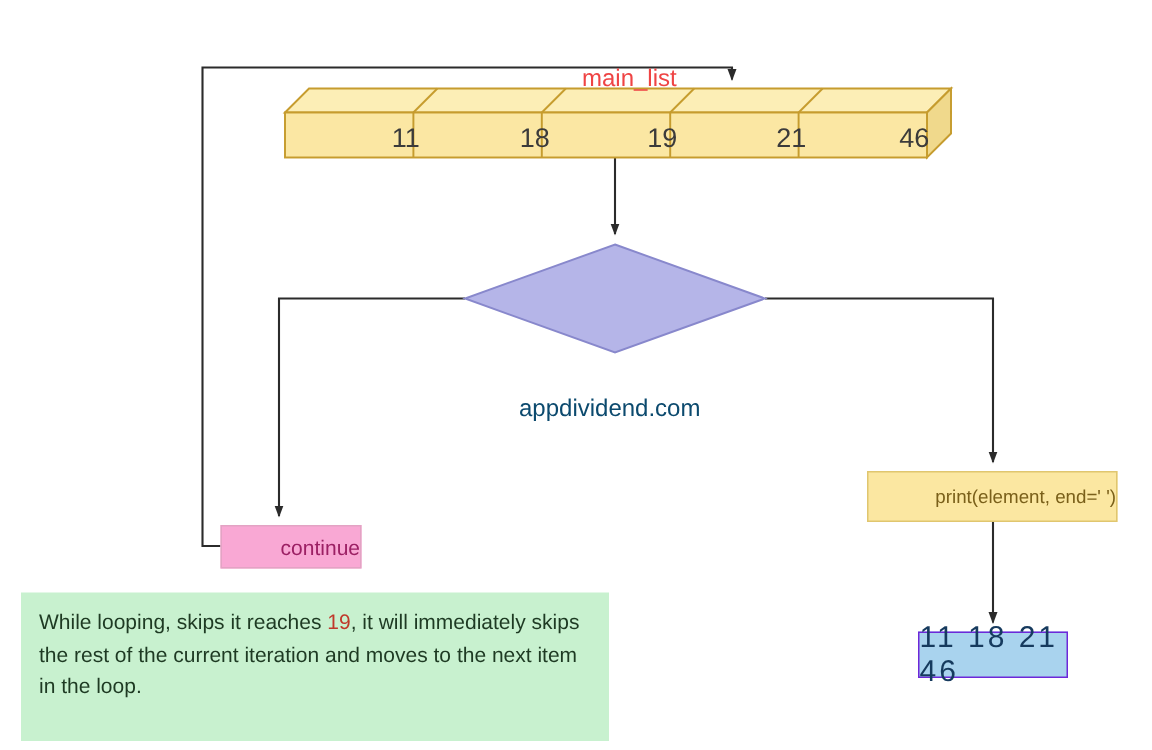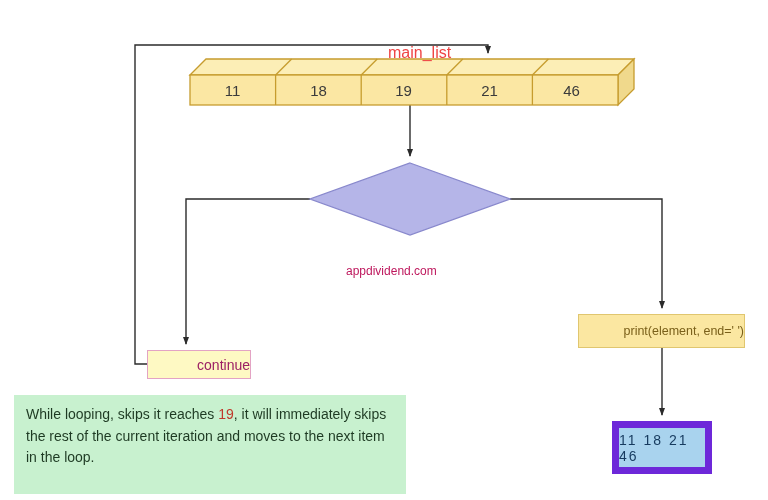--- a/index.html
+++ b/index.html
@@ -12,51 +12,51 @@
   }
   .layer-svg { position:absolute; left:0; top:0; width:768px; height:500px; }
   .abs { position:absolute; }
 
   .title-label {
     left:388px; top:20px; width:120px;
     font-size:16px; color:#ef4444; text-align:left;margin-top:24px;
   }
   .cell-val {
     top:82px; width:85px; text-align:center;
-    font-size:15px; color:#3b3b3b;
+    font-size:18px; color:#3b3b3b;padding-left:38px;
   }
   .cell-0 { left:190px; } .cell-1 { left:276px; } .cell-2 { left:361px; }
   .cell-3 { left:447px; } .cell-4 { left:510px;margin-left:19px; }
 
   .decision-label {
     left:310px; top:191px; width:200px; text-align:center;
     font-size:13px; font-weight:bold; color:#22229a;
   }
 
   .watermark {
     left:346px; top:264px; width:140px;
-    font-size:12px; color:#be185d;
+    font-size:16px; color:#0c4a6e;
   }
 
   .box { box-sizing:border-box; display:flex; align-items:center; justify-content:flex-end; }
 
   .continue-box {
-    left:147px; top:350px; width:104px; height:29px;
-    background:#fef9c3; border:1px solid #e3a3c4;
+    left:147px; top:350px; width:94px; height:29px;
+    background:#f9a8d4; border:1px solid #e3a3c4;
     font-size:14px; color:#9c2064;
   }
   .print-box {
     left:578px; top:314px; width:167px; height:34px;
     background:#fbe7a1; border:1px solid #e0c66f;
     font-size:12.5px; color:#7a601a;
   }
   .output-box {
-    left:612px; top:421px; width:100px; height:53px;
-    background:#a9d3ee; border:7px solid #6d28d9;
-    font-size:14px; color:#163a5e; letter-spacing:2px;
+    left:612px; top:421px; width:100px; height:31px;
+    background:#a9d3ee; border:1px solid #6d28d9;
+    font-size:20px; color:#163a5e; letter-spacing:2px;
   }
   .note-box {
     left:14px; top:395px; width:368px; height:81px;
     background:#c8f1cf;
     padding:9px 12px;
     font-size:14px; line-height:1.55; color:#1e3a23;
   }
   .note-box .hl { color:#c0392b; }
 </style>
 </head>

